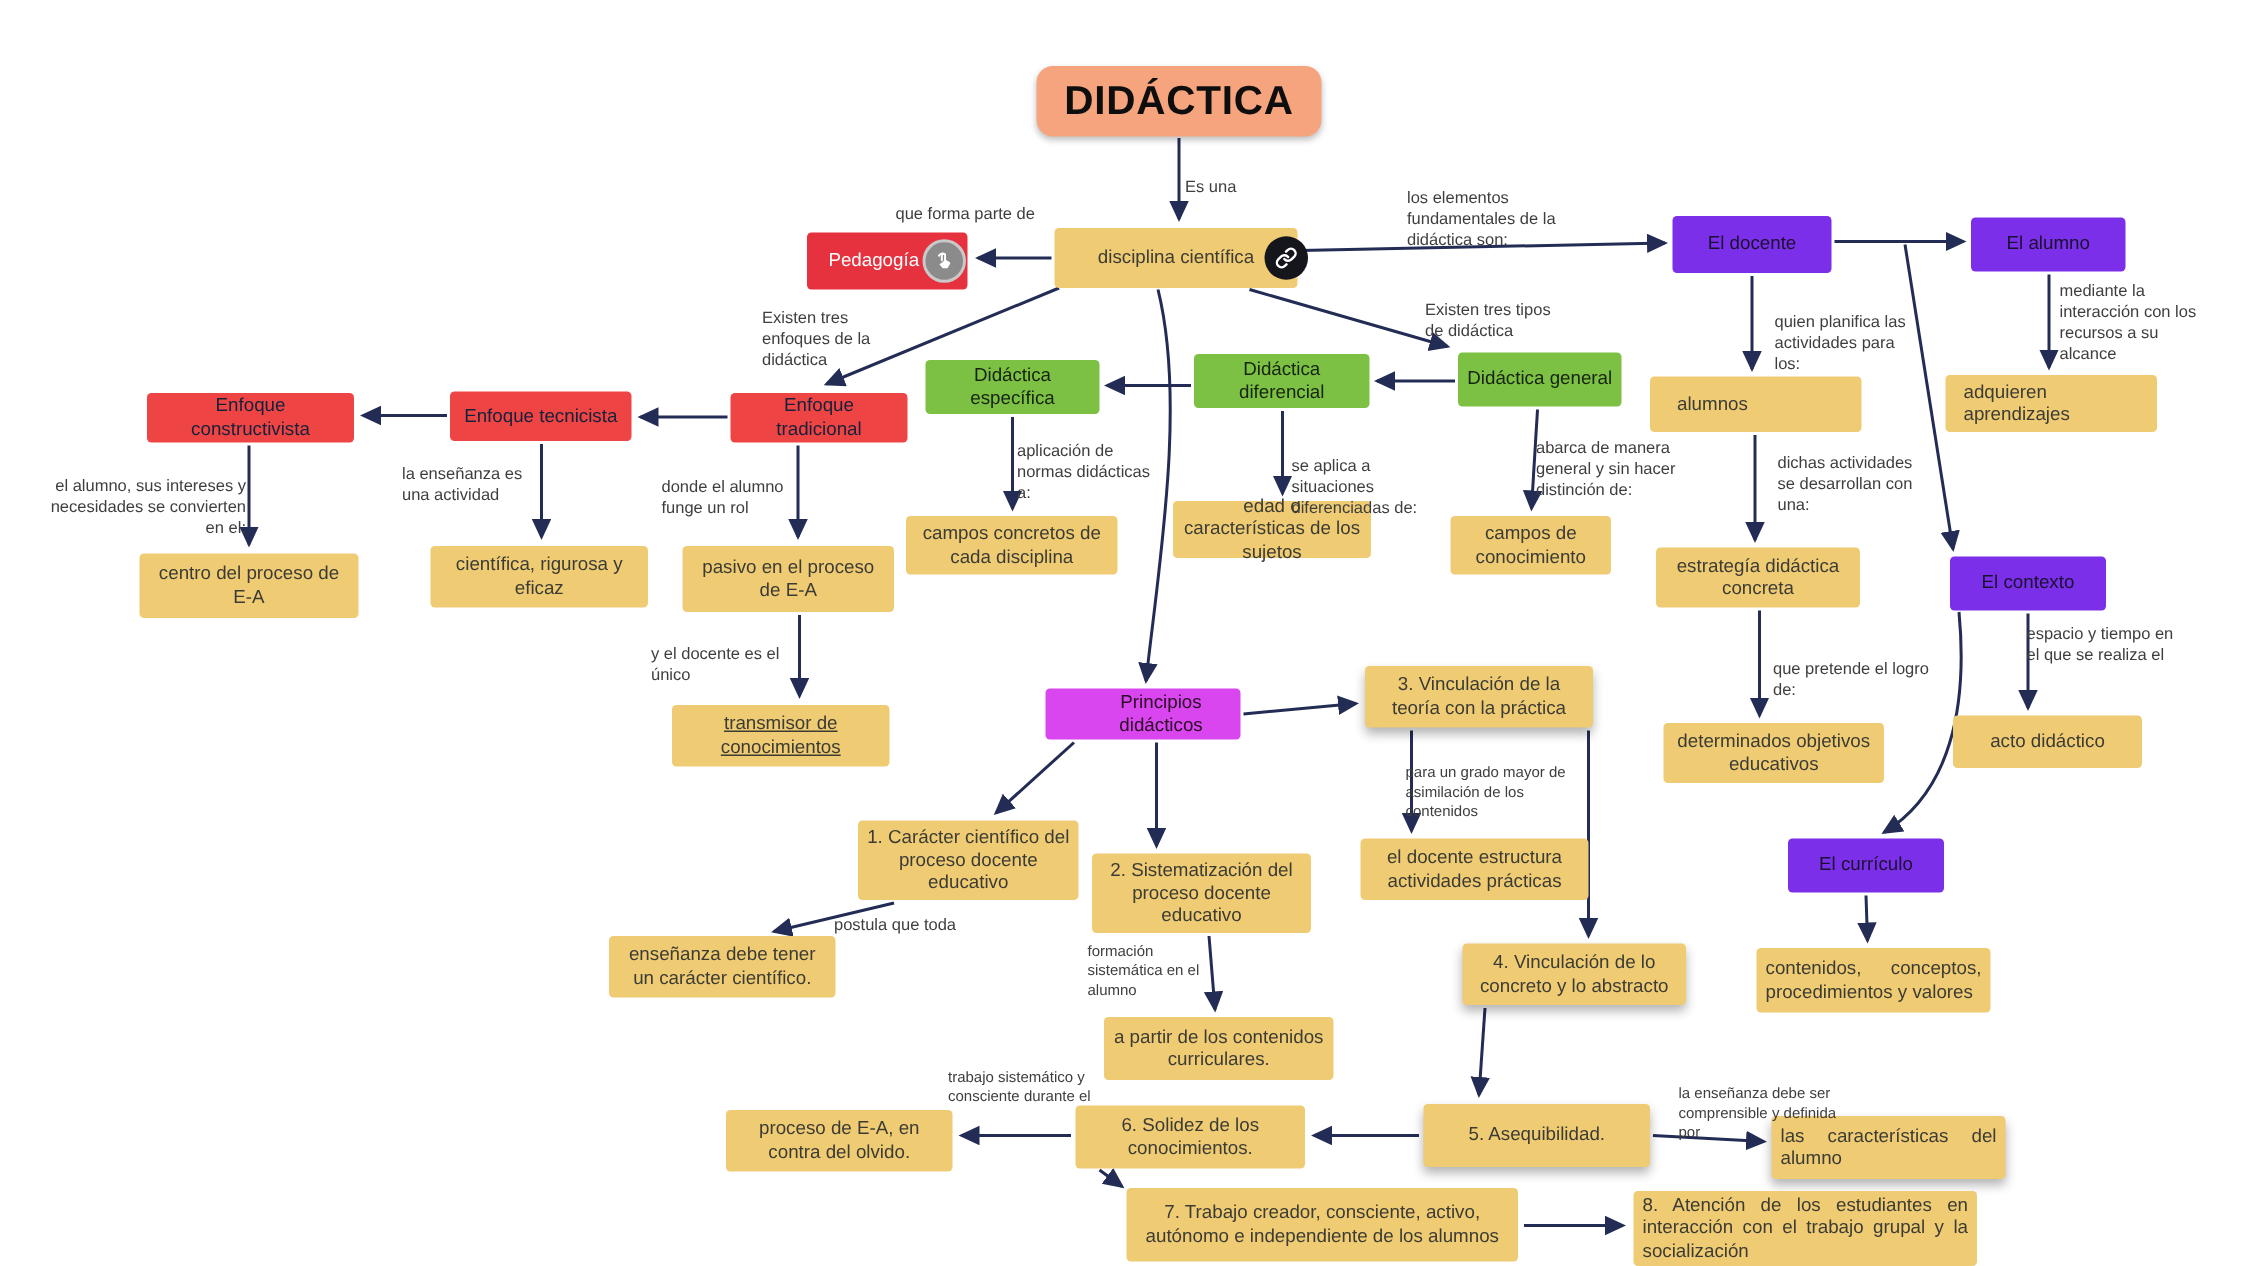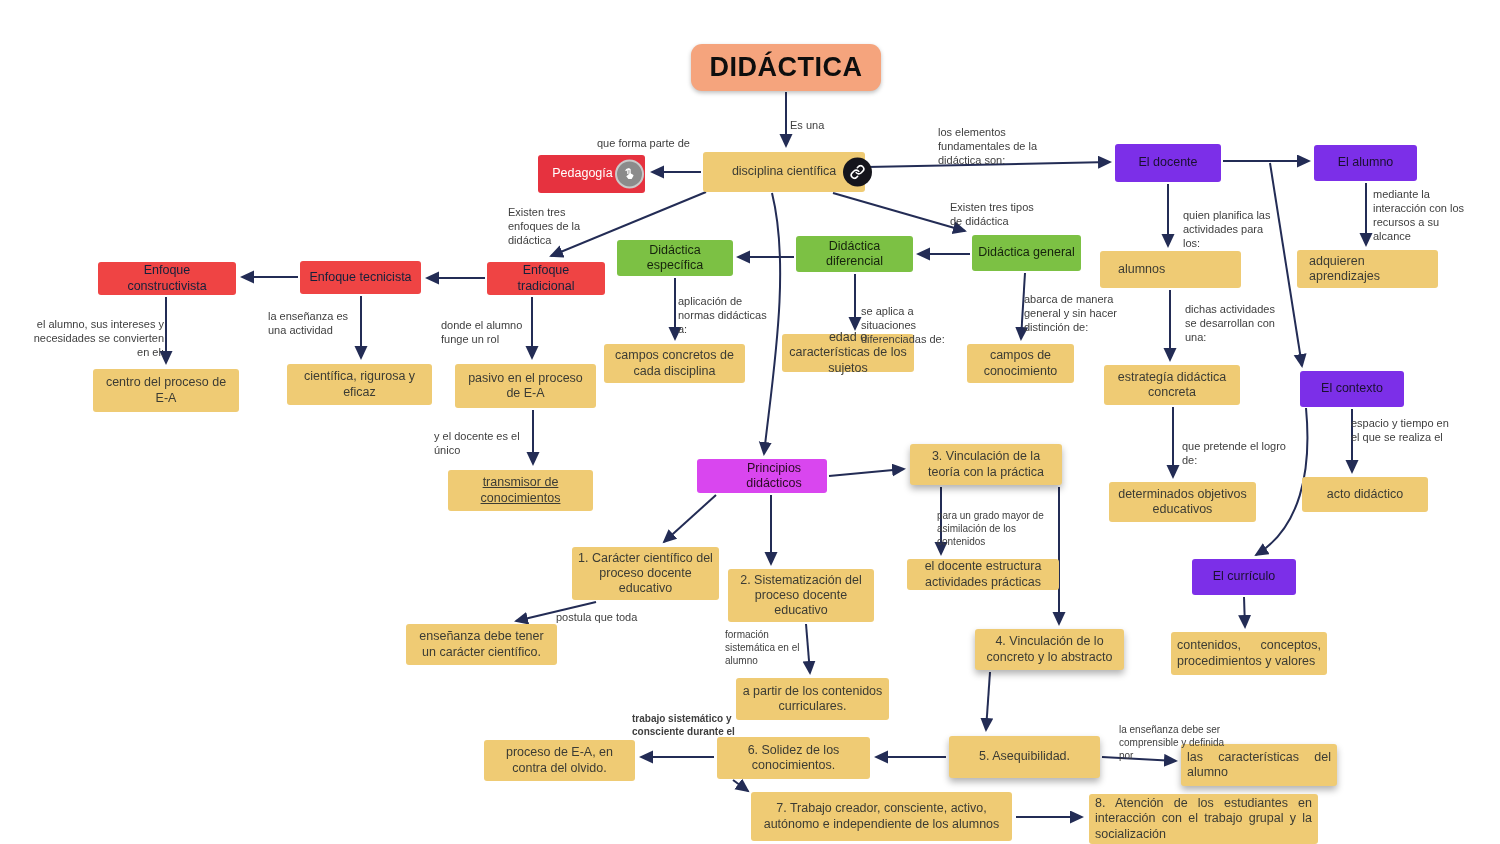--- a/index.html
+++ b/index.html
@@ -166,21 +166,21 @@
     </div>
     <div class="node yellow" style="left: 1302px; top: 477px; width: 126px; height: 35px;">
       <span>acto didáctico</span>
     </div>
     <div class="node magenta" style="left: 697px; top: 459px; width: 130px; height: 34px;">
       <span>Principios didácticos</span>
     </div>
     <div class="node yellow shadow" style="left: 910px; top: 444px; width: 152px; height: 41px;">
       <span>3. Vinculación de la teoría con la práctica</span>
     </div>
-    <div class="node yellow" style="left: 907px; top: 559px; width: 152px; height: 31px;">
+    <div class="node yellow" style="left: 907px; top: 559px; width: 152px; height: 41px;">
       <span>el docente estructura actividades prácticas</span>
     </div>
     <div class="node purple" style="left: 1192px; top: 559px; width: 104px; height: 36px;">
       <span>El currículo</span>
     </div>
     <div class="node yellow" style="left: 572px; top: 547px; width: 147px; height: 53px;">
       <span>1. Carácter científico del proceso docente educativo</span>
     </div>
     <div class="node yellow" style="left: 728px; top: 569px; width: 146px; height: 53px;">
       <span>2. Sistematización del proceso docente educativo</span>
@@ -228,15 +228,15 @@
     <div class="lbl" style="left: 861px; top: 304px; width: 105px;">se aplica a situaciones diferenciadas de:</div>
     <div class="lbl" style="left: 1024px; top: 292px; width: 118px;">abarca de manera general y sin hacer distinción de:</div>
     <div class="lbl" style="left: 1183px; top: 208px; width: 100px;">quien planifica las actividades para los:</div>
     <div class="lbl" style="left: 1373px; top: 187px; width: 100px;">mediante la interacción con los recursos a su alcance</div>
     <div class="lbl" style="left: 1185px; top: 302px; width: 100px;">dichas actividades se desarrollan con una:</div>
     <div class="lbl" style="left: 1182px; top: 439px; width: 110px;">que pretende el logro de:</div>
     <div class="lbl" style="left: 1351px; top: 416px; width: 98px;">espacio y tiempo en el que se realiza el</div>
     <div class="lbl small" style="left: 937px; top: 510px; width: 125px;">para un grado mayor de asimilación de los contenidos</div>
     <div class="lbl" style="left: 556px; top: 610px;">postula que toda</div>
     <div class="lbl small" style="left: 725px; top: 629px; width: 92px;">formación sistemática en el alumno</div>
-    <div class="lbl small" style="left: 632px; top: 713px; width: 105px; font-weight: bold;">trabajo sistemático y consciente durante el</div>
+    <div class="lbl small" style="left: 632px; top: 713px; width: 105px;">trabajo sistemático y consciente durante el</div>
     <div class="lbl small" style="left: 1119px; top: 724px; width: 110px;">la enseñanza debe ser comprensible y definida por</div>
   </div>
 
 </body></html>

